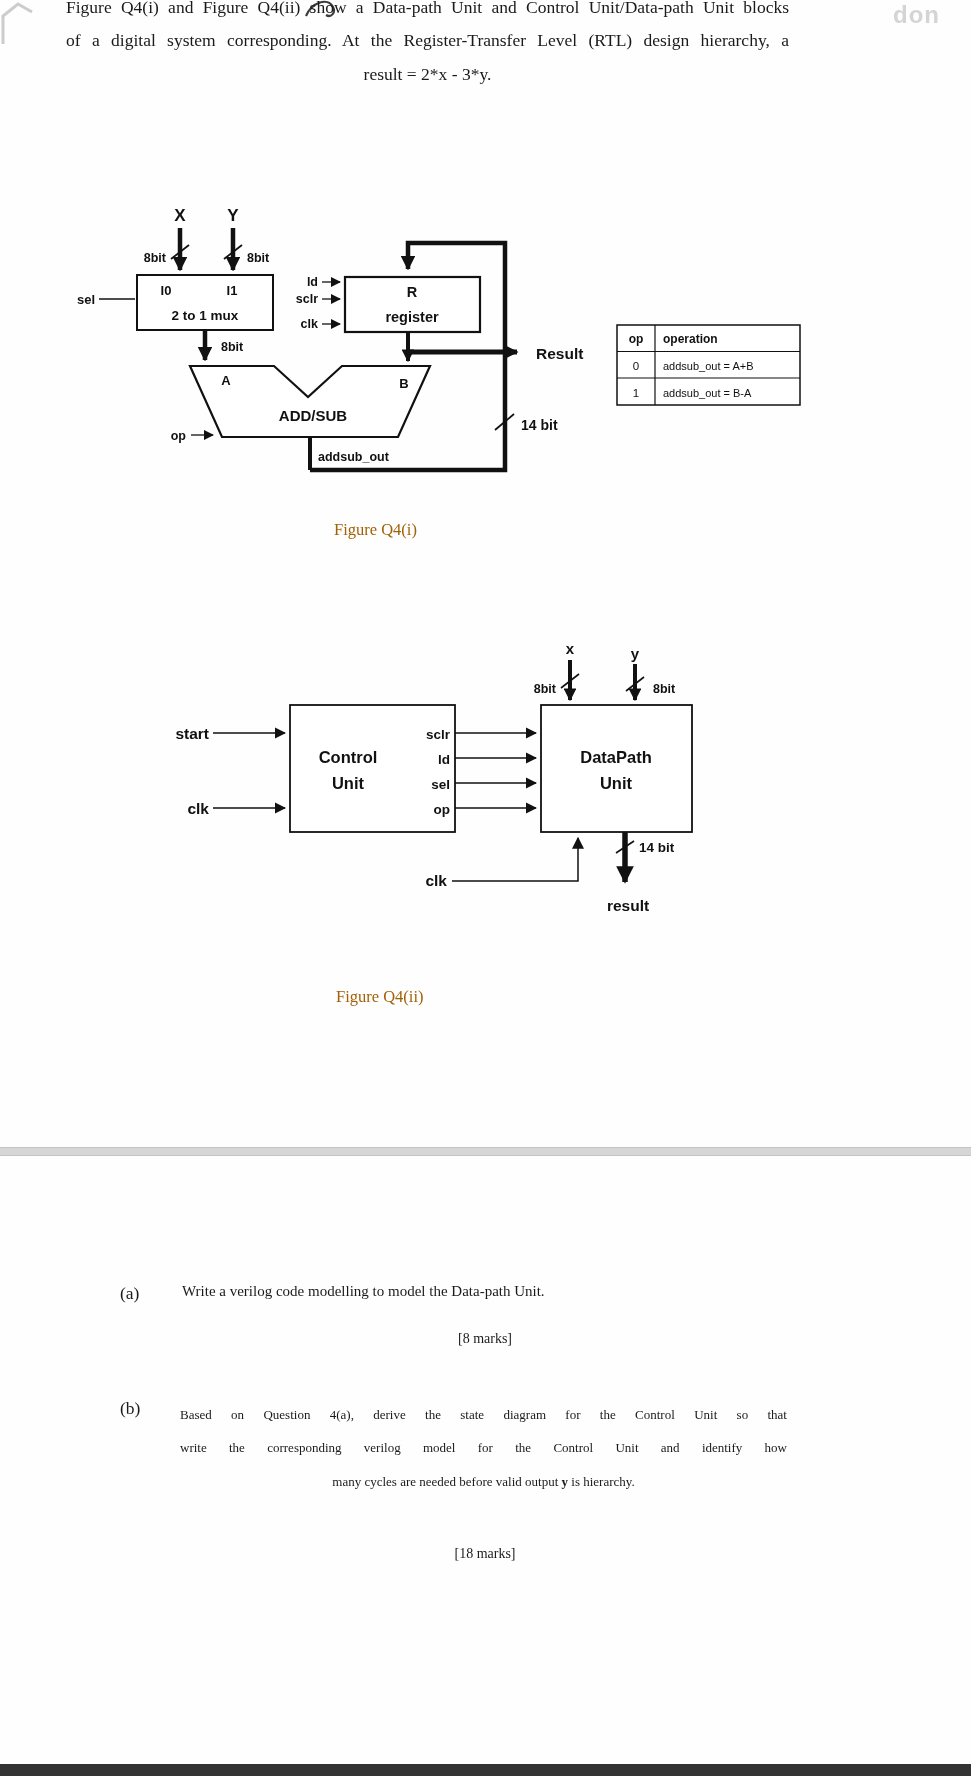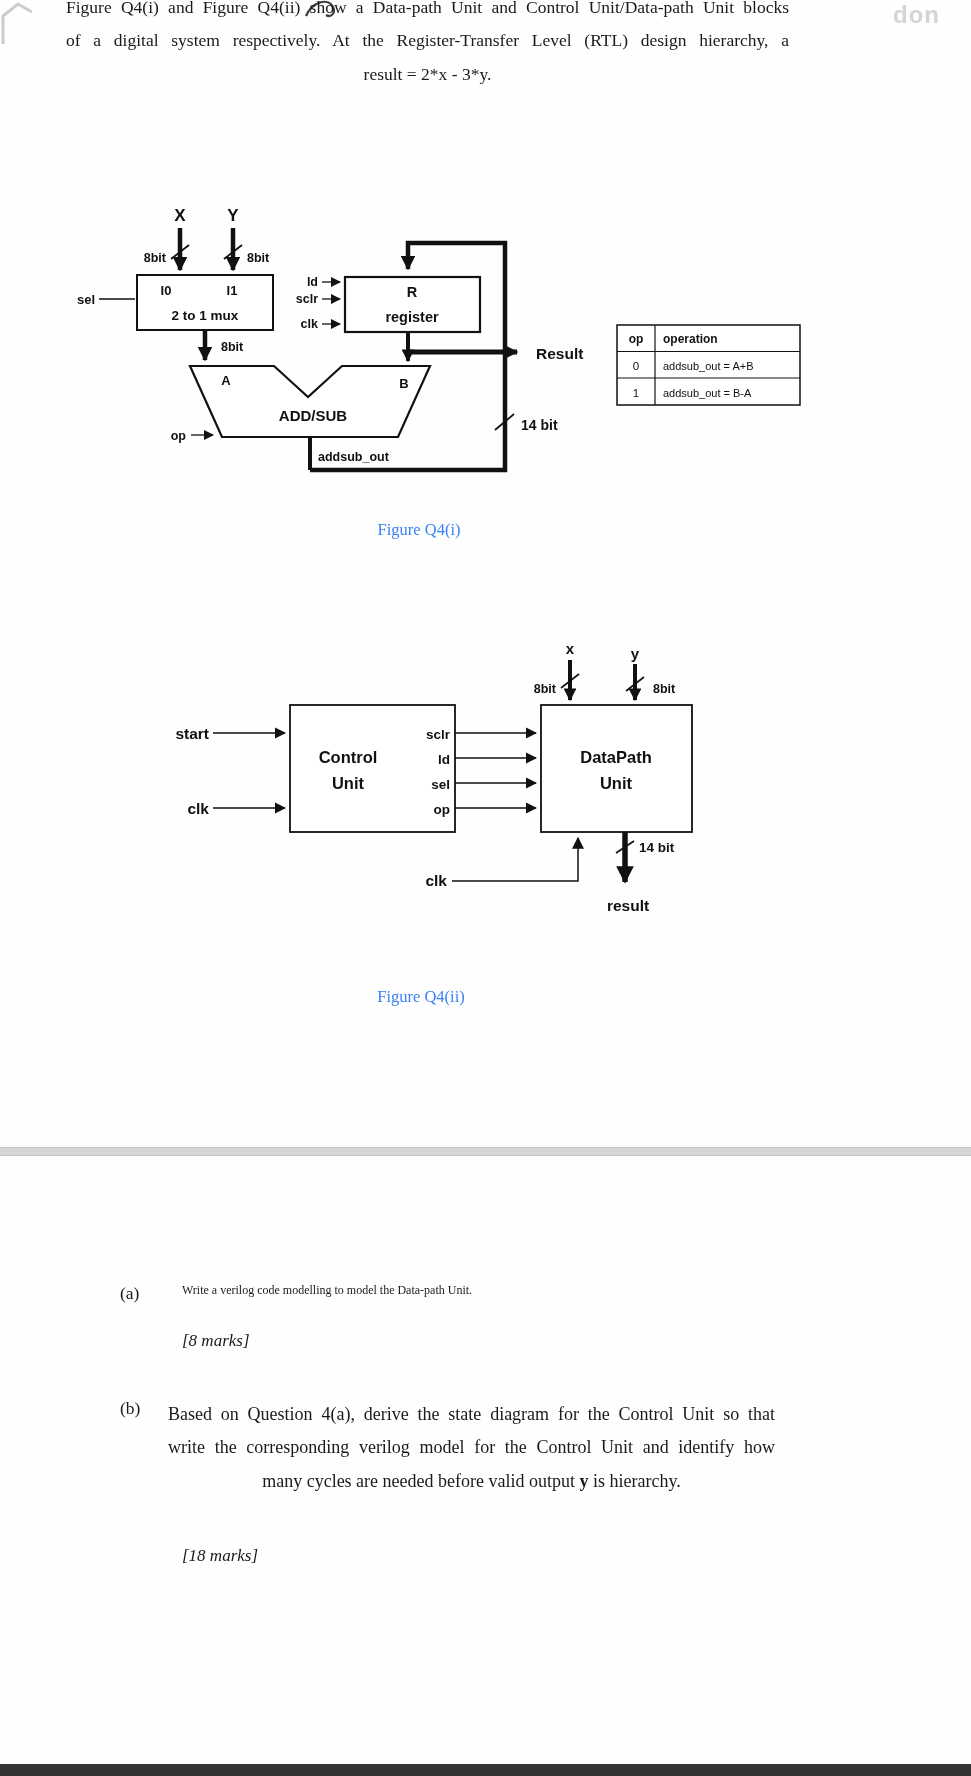--- a/index.html
+++ b/index.html
@@ -11,30 +11,30 @@
   }
   
   .intro { position:absolute; left:66px; top:-9px; width:723px;
            font-size:17.5px; line-height:33.4px; }
   .jline { text-align:justify; text-align-last:justify; }
   .jlast { text-align:center; }
   
   .svgfig { position:absolute; }
   .svgfig text { font-family:"Liberation Sans", sans-serif; font-weight:bold; fill:#111; }
   .svgfig .tcell { font-weight:normal; }
-  .caption { position:absolute; width:170px; text-align:center; font-size:16.5px; color:#3b82f6; }
+  .caption { position:absolute; width:170px; font-size:16.5px; color:#a16207; }
   
   .page-divider { position:absolute; left:0; top:1147px; width:971px; height:9px;
                   background:#d6d6d6; border-top:1px solid #c4c4c4; border-bottom:1px solid #c4c4c4; }
   .bottom-bar { position:absolute; left:0; top:1764px; width:971px; height:12px; background:#333; }
   
   .q-label { position:absolute; left:120px; font-size:17.5px; }
-  .q-text  { position:absolute; left:182px; width:610px; font-size:12px; }
-  .q-para  { position:absolute; left:168px; width:607px; font-size:18px; line-height:33.4px; }
-  .q-marks { position:absolute; left:182px; width:606px; text-align:left; font-size:17px;font-style:italic; }
+  .q-text  { position:absolute; left:182px; width:610px; font-size:15px; }
+  .q-para  { position:absolute; left:180px; width:607px; font-size:13px; line-height:33.4px; }
+  .q-marks { position:absolute; left:182px; width:606px; text-align:center; font-size:14px; }
   .bold { font-weight:bold; }
   
   .watermark { position:absolute; left:893px; top:1px; font-family:"Liberation Sans", sans-serif;
                font-size:24px; font-weight:bold; color:#d4d4d4; letter-spacing:1px; }
   .corner-art { position:absolute; left:0; top:0; }
   .pen-mark   { position:absolute; left:300px; top:0; }
 </style>
 </head>
 <body>
 
@@ -43,21 +43,21 @@
   <svg class="corner-art" width="40" height="48">
     <polyline points="3,44 3,16 18,4 32,12" fill="none" stroke="#cccccc" stroke-width="3"></polyline>
   </svg>
   <div class="watermark">don</div>
   <svg class="pen-mark" width="52" height="24">
     <path d="M6,16 C12,2 28,-3 33,7 C36,13 31,18 26,15" fill="none" stroke="#1a1a1a" stroke-width="2.2" opacity="0.85"></path>
   </svg>
 
   <div class="intro">
     <div class="jline">Figure Q4(i) and Figure Q4(ii) show a Data-path Unit and Control Unit/Data-path Unit blocks</div>
-    <div class="jline">of a digital system respectively. At the Register-Transfer Level (RTL) design hierarchy, a</div>
+    <div class="jline">of a digital system corresponding. At the Register-Transfer Level (RTL) design hierarchy, a</div>
     <div class="jlast">result = 2*x - 3*y.</div>
   </div>
 
   <svg class="svgfig" style="left:60px; top:195px;" width="770" height="360" viewBox="60 195 770 360">
     <defs>
       <marker id="f1a" viewBox="0 0 10 10" refX="9" refY="5" markerWidth="8" markerHeight="8" orient="auto-start-reverse">
         <path d="M0,0 L10,5 L0,10 z" fill="#111"></path>
       </marker>
       <marker id="f1b" viewBox="0 0 10 10" refX="9" refY="5" markerWidth="3.2" markerHeight="3.2" orient="auto-start-reverse">
         <path d="M0,0 L10,5 L0,10 z" fill="#111"></path>

